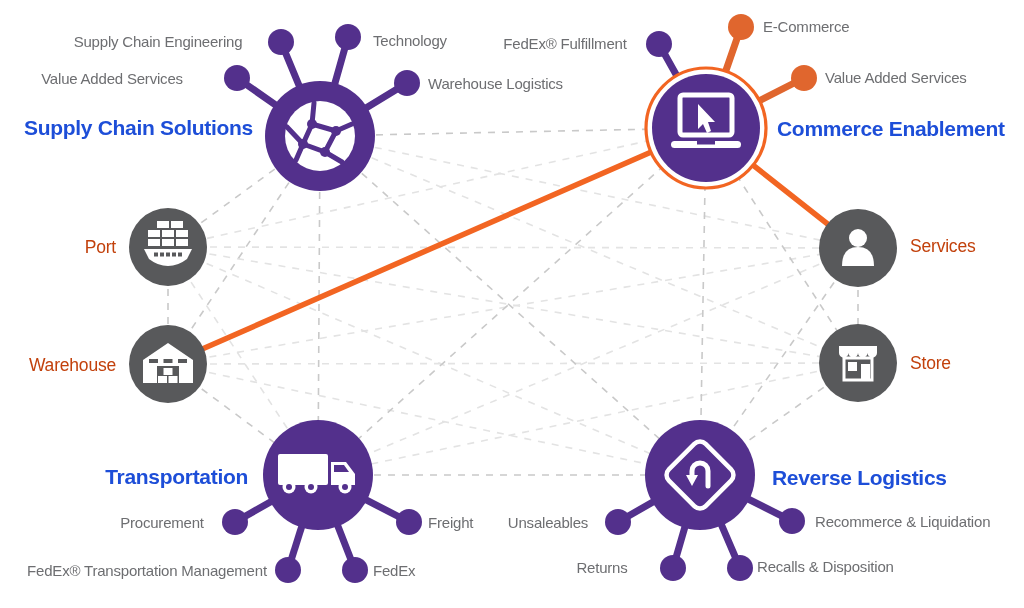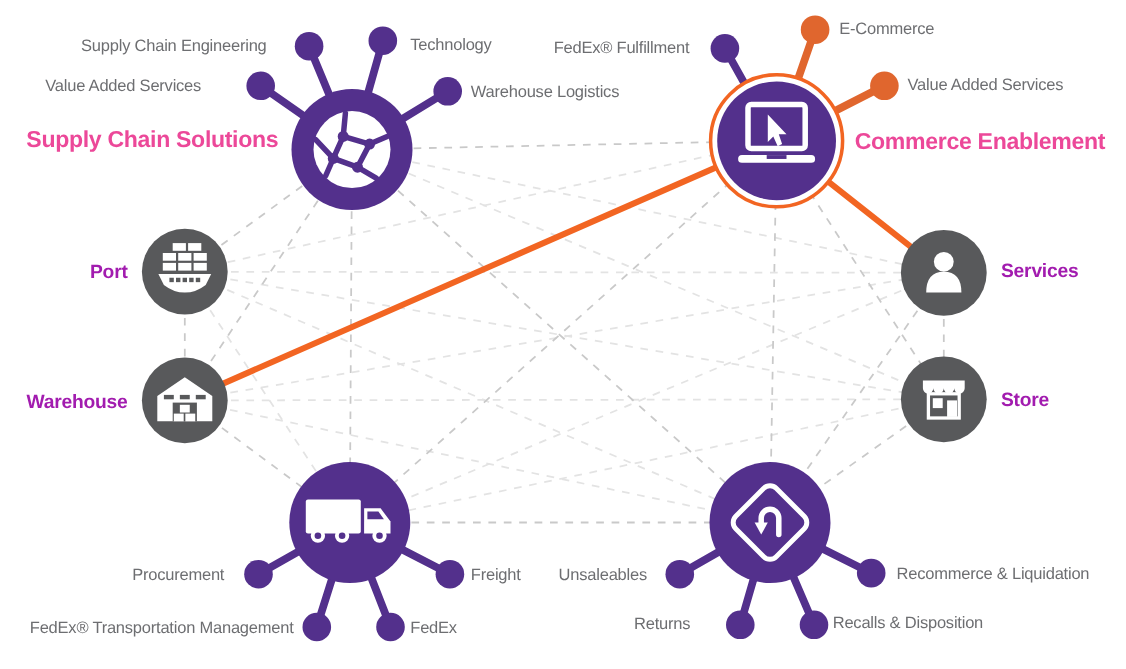--- a/index.html
+++ b/index.html
@@ -1,23 +1,23 @@
 <!DOCTYPE html>
 <html><head>
 <meta charset="utf-8">
 <style>
   html,body{margin:0;padding:0;background:#fff;}
   #canvas{position:relative;width:1024px;height:608px;background:#fff;overflow:hidden;
           font-family:"Liberation Sans",sans-serif;}
   #net{position:absolute;left:0;top:0;}
   .lbl{position:absolute;font-size:15px;line-height:1.1;color:#6D6E71;white-space:nowrap;letter-spacing:-0.2px;}
   .lbl.r{text-align:center;}
-  .hub-title{position:absolute;font-size:21px;font-weight:bold;color:#ec4899;white-space:nowrap;letter-spacing:-0.3px;}
+  .hub-title{position:absolute;font-size:21px;font-weight:bold;color:#1d4ed8;white-space:nowrap;letter-spacing:-0.3px;}
   .hub-title.r{text-align:right;}
-  .node-lbl{position:absolute;font-size:17.5px;font-weight:bold;color:#a21caf;white-space:nowrap;letter-spacing:-0.2px;}
+  .node-lbl{position:absolute;font-size:17.5px;font-weight:normal;color:#c2410c;white-space:nowrap;letter-spacing:-0.2px;}
   .node-lbl.r{text-align:right;}
 </style>
 </head>
 <body>
 
 <div id="canvas">
 
 <svg id="net" width="1024" height="608" viewBox="0 0 1024 608">
 
   <g stroke="#E3E3E3" stroke-width="1.6" stroke-dasharray="7 7">
@@ -213,23 +213,25 @@
 <div class="lbl r" style="left:490px;top:36px;width:150px">FedEx® Fulfillment</div>
 <div class="lbl" style="left:763px;top:19px">E-Commerce</div>
 <div class="lbl" style="left:825px;top:70px">Value Added Services</div>
 <div class="hub-title" style="left:777px;top:117px">Commerce Enablement</div>
 
 <div class="node-lbl r" style="left:36px;top:237px;width:80px">Port</div>
 <div class="node-lbl r" style="left:16px;top:355px;width:100px">Warehouse</div>
 <div class="node-lbl" style="left:910px;top:236px">Services</div>
 <div class="node-lbl" style="left:910px;top:353px">Store</div>
 
+<div class="hub-title r" style="left:68px;top:465px;width:180px">Transportation</div>
 <div class="lbl r" style="left:112px;top:515px;width:100px">Procurement</div>
 <div class="lbl" style="left:428px;top:515px">Freight</div>
 <div class="lbl r" style="left:27px;top:563px;width:240px">FedEx® Transportation Management</div>
 <div class="lbl" style="left:373px;top:563px">FedEx</div>
 
+<div class="hub-title" style="left:772px;top:466px">Reverse Logistics</div>
 <div class="lbl r" style="left:498px;top:515px;width:100px">Unsaleables</div>
 <div class="lbl" style="left:815px;top:514px">Recommerce &amp; Liquidation</div>
 <div class="lbl r" style="left:552px;top:560px;width:100px">Returns</div>
 <div class="lbl" style="left:757px;top:559px">Recalls &amp; Disposition</div>
 
 </div>
 
 </body></html>

